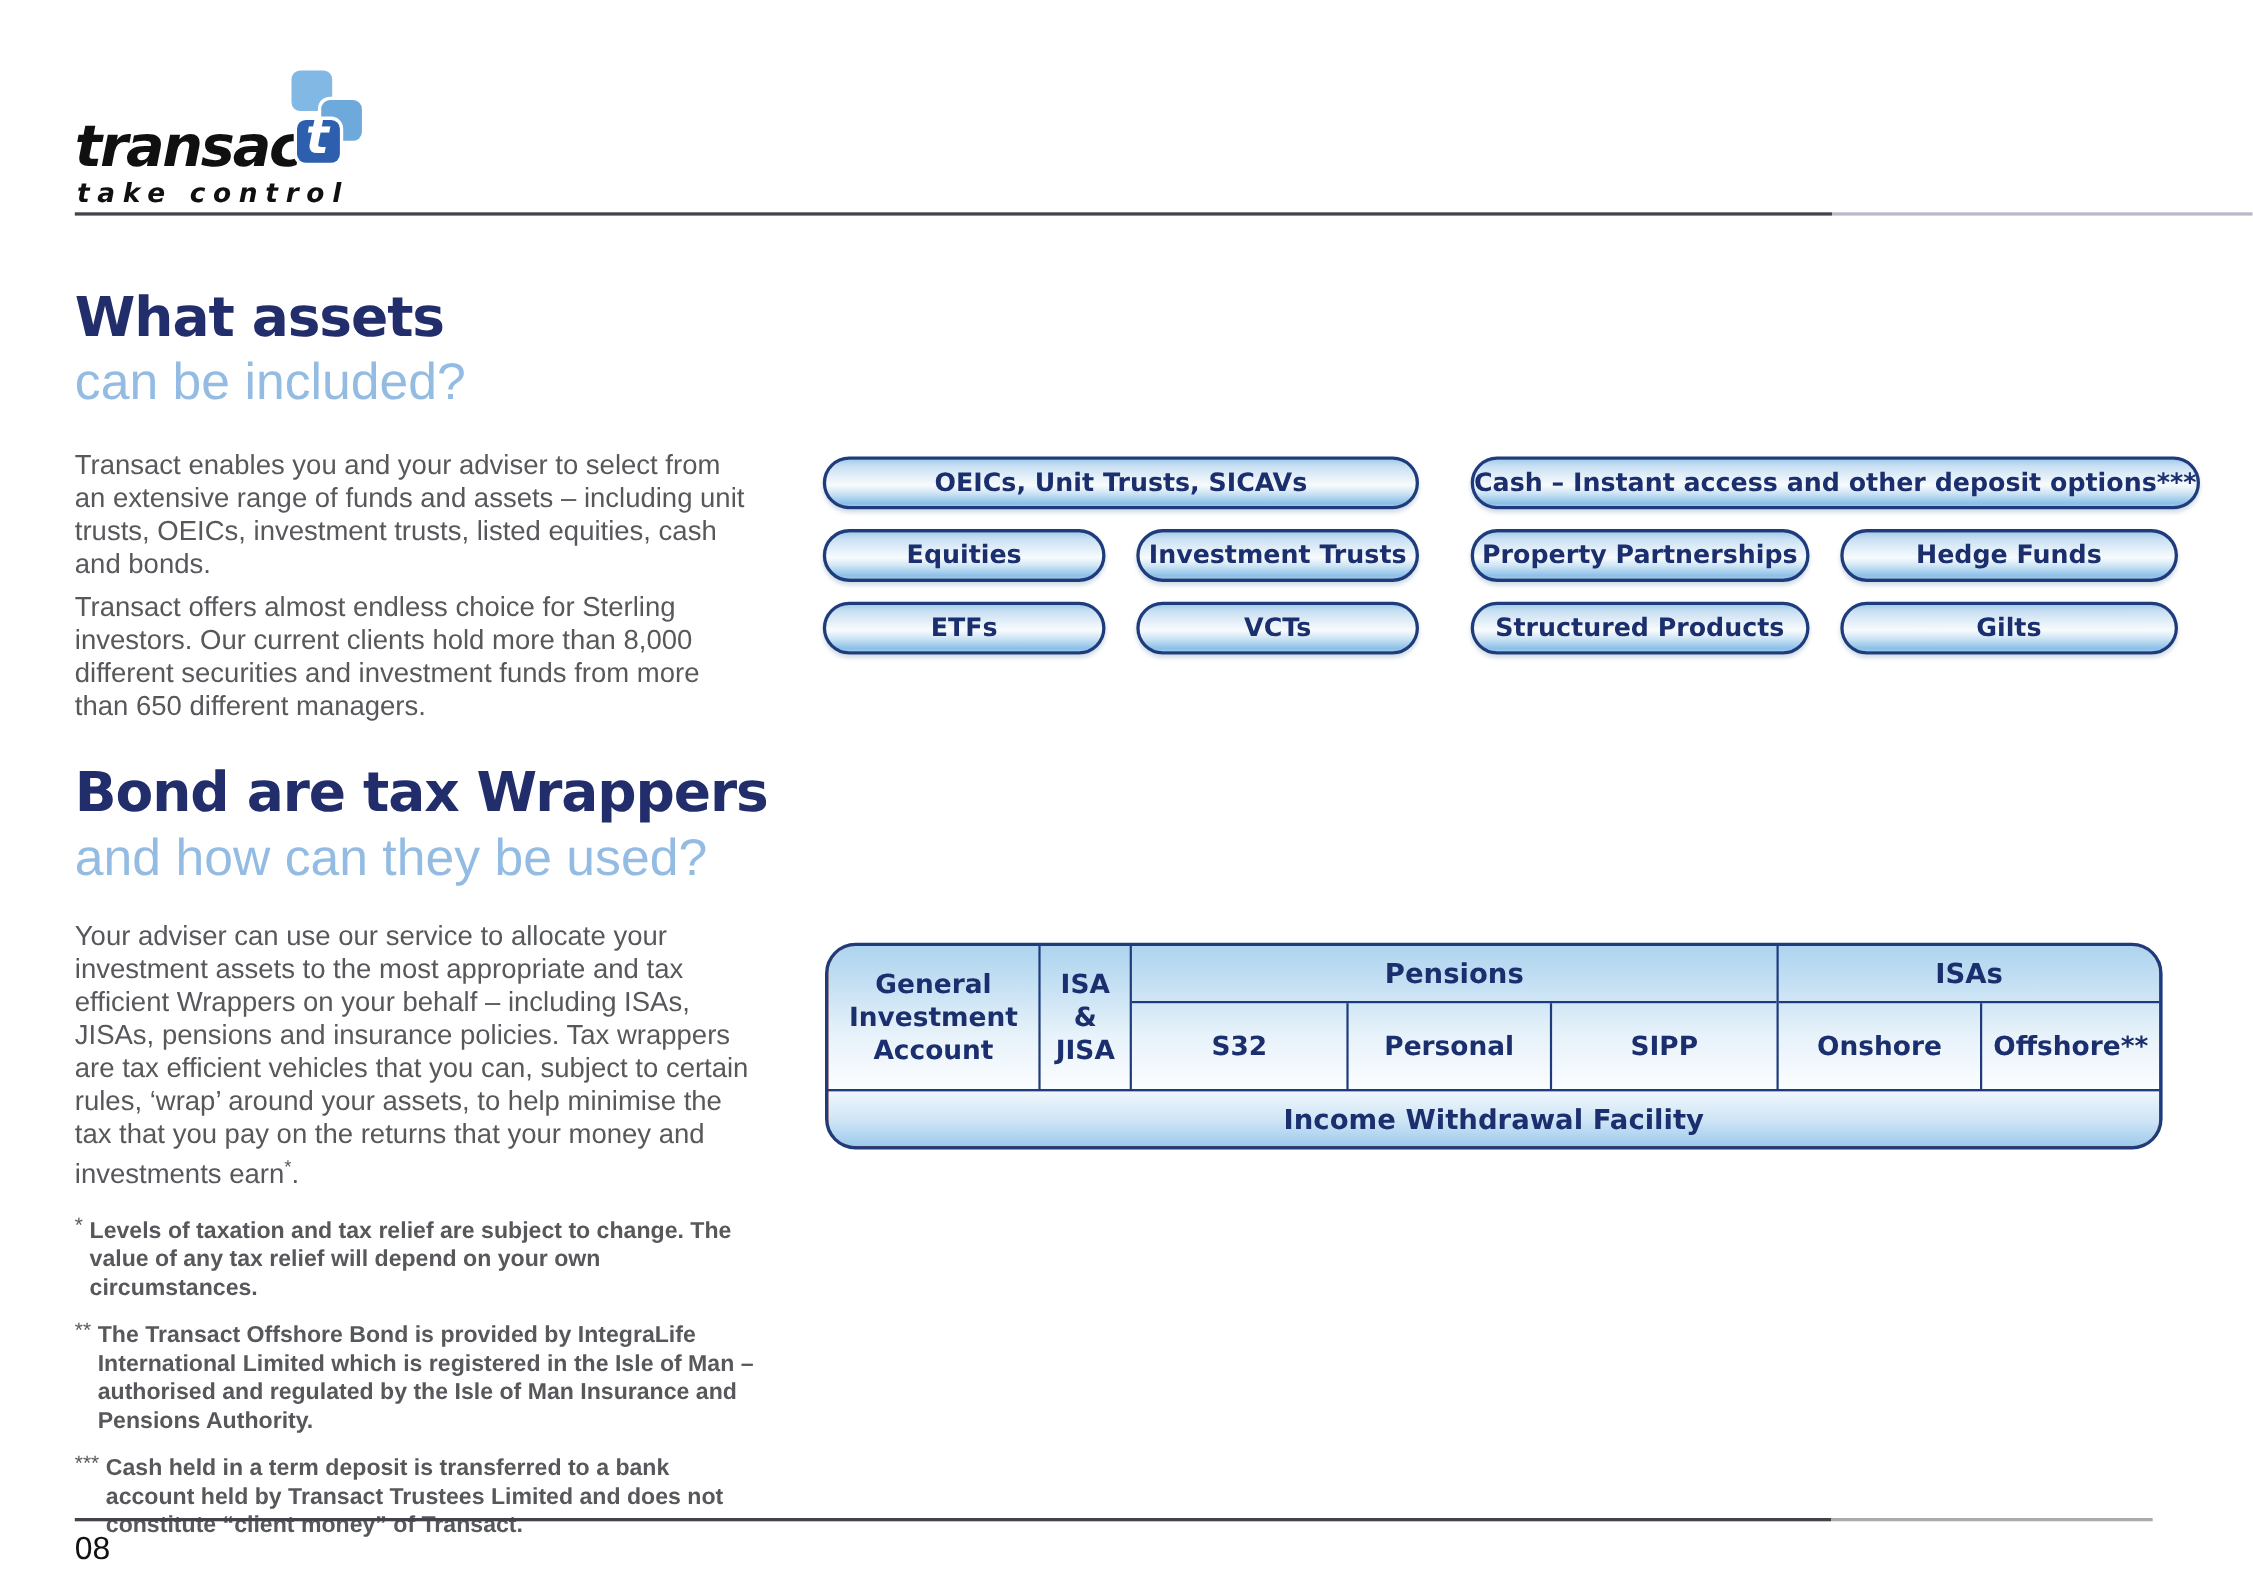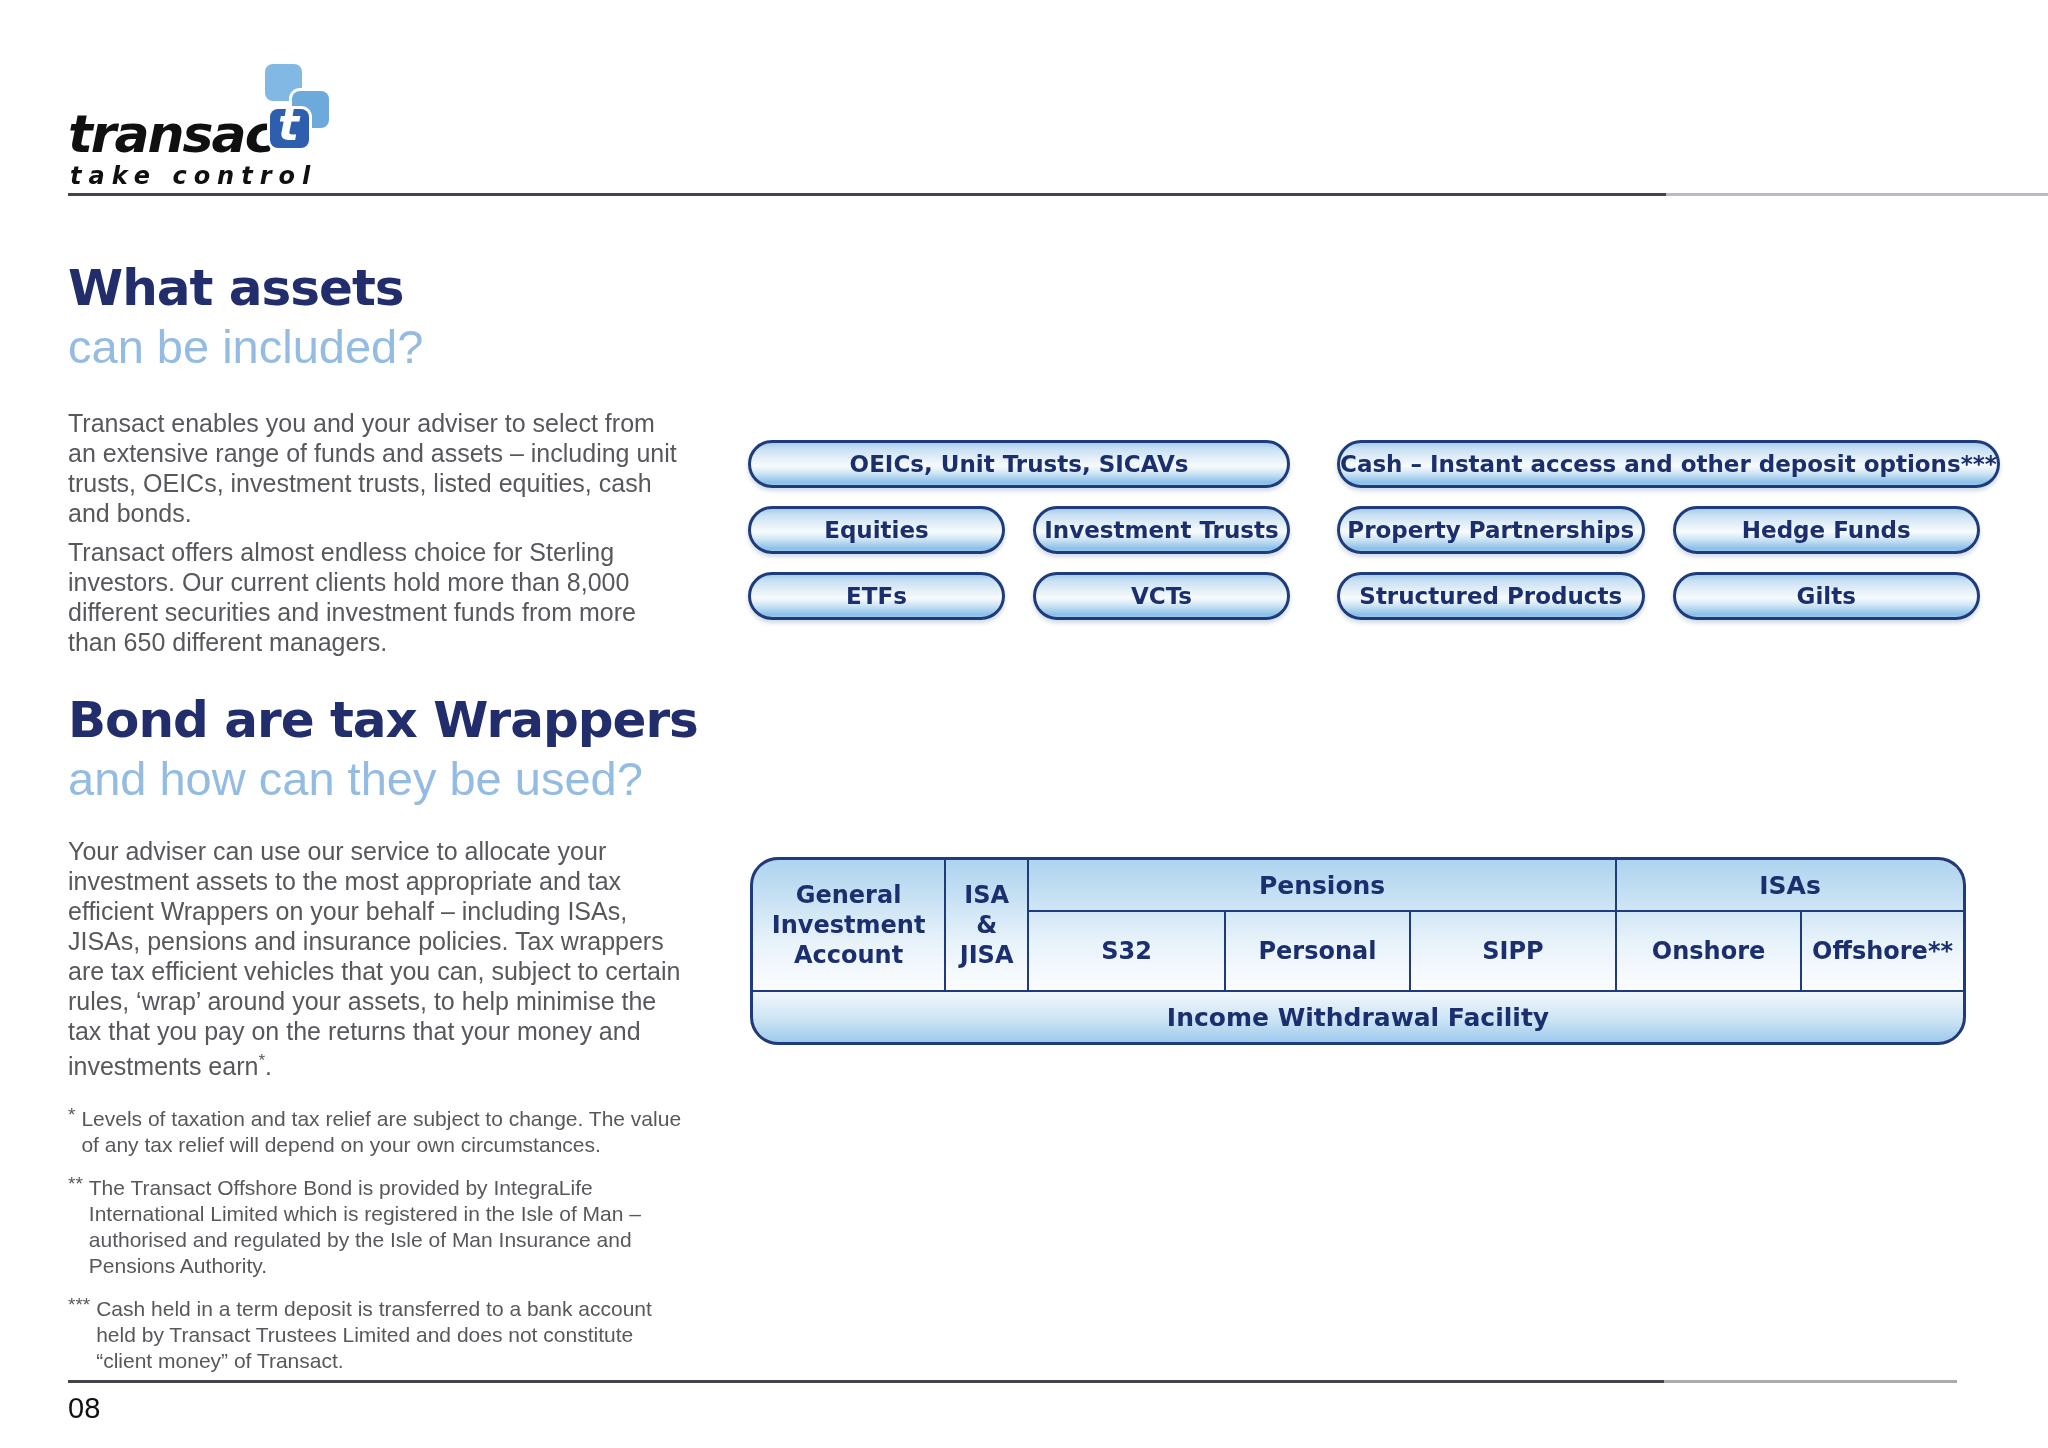--- a/index.html
+++ b/index.html
@@ -45,24 +45,24 @@
   .bodycopy { position:absolute; left:68px; width:614px; font-size:25px; line-height:30px;
               color:#57585b; }
   .p1 { top:408px; }
   .p2 { top:537px; }
   .p3 { top:836px; }
   .bodycopy sup { font-size:17px; }
 
   .footnotes { position:absolute; left:68px; top:1106px; width:620px; color:#57585b; }
   .footnote { display:flex; margin-bottom:17px; font-size:21px; line-height:26px; }
   .fn-marker { flex:0 0 auto; font-size:19px; position:relative; top:-4px; padding-right:6px; }
-  .fn-text { flex:1; }
-
-  
-  .pill-group { position:absolute; top:440px; }
+  .fn-text { flex:1;font-weight:bold; }
+
+  
+  .pill-group { position:absolute; top:415px; }
   .pg-left  { left:748px;  width:542px; }
   .pg-right { left:1337px; width:643px; }
   .pill-row { display:flex; gap:28px; margin-top:18px; }
   .pill-row:first-child { margin-top:0; }
   .pill {
     flex:1; height:48px; border:3px solid #1e3c7c; border-radius:25px;
     display:flex; align-items:center; justify-content:center;
     font-family:"DejaVu Sans", sans-serif; font-weight:bold; font-size:23px; color:#1b2f6e;
     background:linear-gradient(180deg,#a6cdeb 0%,#c9e0f3 14%,#eaf3fa 42%,#f7fbfd 55%,#cfe5f5 72%,#8cc0e8 94%,#9bc8ec 100%);
     box-shadow:0 3px 4px rgba(120,150,180,.35);

